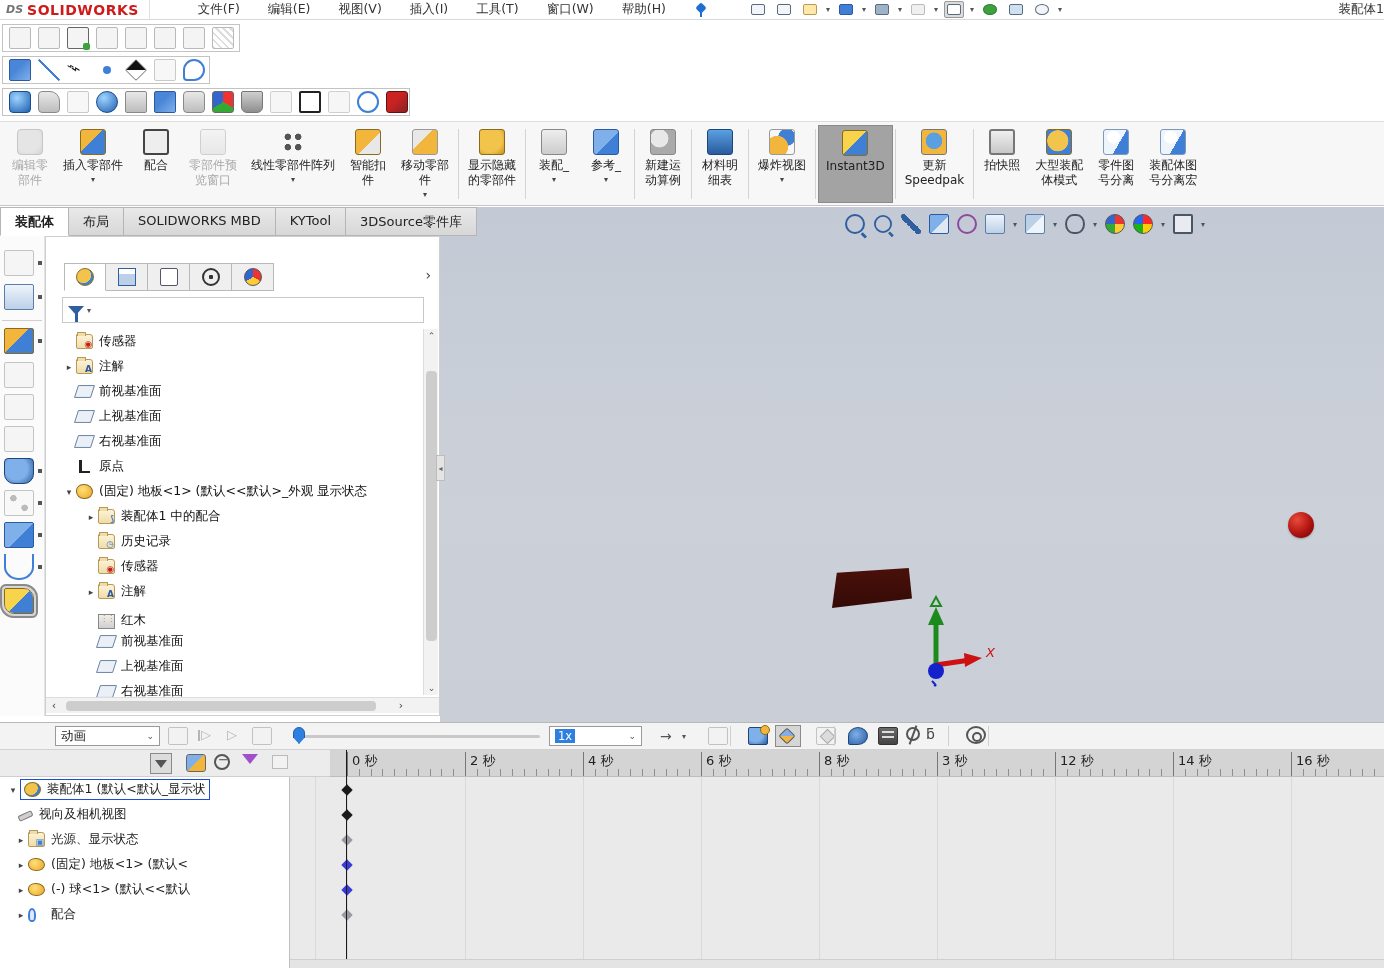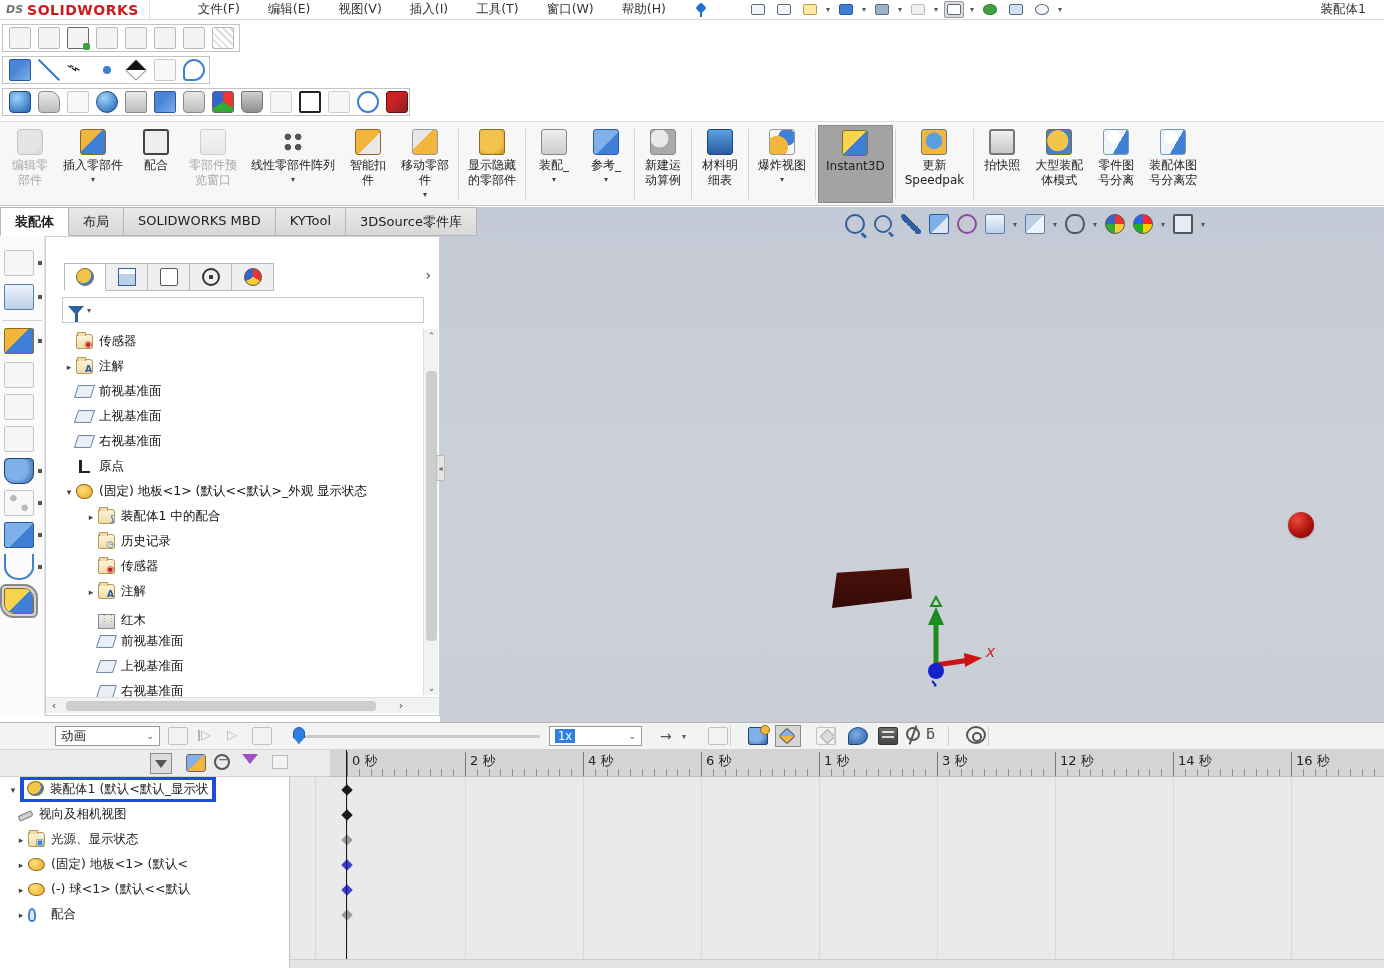--- a/index.html
+++ b/index.html
@@ -16,21 +16,21 @@
   .pin { width:14px; height:14px; margin-left:14px; position:relative; }
   .pin::before { content:""; position:absolute; left:3px; top:1px; width:8px; height:8px; background:#1f6fd0; border-radius:2px; transform:rotate(45deg); }
   .pin::after { content:""; position:absolute; left:6px; top:8px; width:2px; height:6px; background:#1f6fd0; }
   .qat { display:flex; align-items:center; gap:6px; margin-left:40px; }
   .qicon { width:20px; height:17px; border:1px solid transparent; border-radius:2px; position:relative; }
   .qicon.pressed { background:#dcdcdc; border-color:#9a9a9a; }
   .q-shape { position:absolute; inset:2px; border:1.5px solid #5a6b7d; border-radius:2px; background:#f2f6fa; }
   .q-shape.blue { background:#3f7fd6; border-color:#2a5b9e; }
   .q-shape.green { background:#3da23d; border-color:#2c7a2c; border-radius:50%; }
   .qdrop { font-size:8px; color:#555; }
-  .doc-title { margin-left:auto; margin-right:18px; font-size:12.5px; color:#333; }
+  .doc-title { margin-left:auto; font-size:12.5px; color:#333; }
 
   
   .tbar { position:absolute; background:#fff; border:1px solid #c3c3c3; display:flex; align-items:center; gap:7px; padding:2px 6px; }
   .tico { width:22px; height:22px; border-radius:2px; position:relative; flex:0 0 auto; }
   .g1 { border:1.5px solid #b9b9b9; background:#f4f4f4; }
   .dotgreen::after { content:""; position:absolute; right:-2px; bottom:-2px; width:7px; height:7px; background:#3da23d; border-radius:2px; }
   .bluebook { background:linear-gradient(135deg,#4a86d8 40%,#7fb0ea); border:1px solid #2a5b9e; }
   .slash { background:linear-gradient(45deg,transparent 46%,#3f7fd6 46%,#3f7fd6 54%,transparent 54%); }
   .axisic::before { content:"⌁"; position:absolute; left:4px; top:0; font-size:16px; color:#222; }
   .bluedot::before { content:""; position:absolute; left:7px; top:7px; width:8px; height:8px; border-radius:50%; background:#3f7fd6; }
@@ -191,21 +191,21 @@
   .f-zoom::after { content:"−"; position:absolute; left:2px; top:-4px; color:#555; font-size:13px; }
   .f-pfunnel { position:absolute; left:242px; top:4px; width:0; height:0; border-left:8px solid transparent; border-right:8px solid transparent; border-top:10px solid #a050c8; }
   .f-gray { position:absolute; left:272px; top:5px; width:16px; height:14px; border:1.5px solid #bbb; background:#f2f2f2; }
 
   .ruler { position:absolute; left:330px; top:27px; width:1054px; height:27px; background:#d4d4d4; border-bottom:1px solid #bdbdbd; overflow:hidden; }
   .ruler-ticks { position:absolute; left:17px; right:0; bottom:0; height:7px; background:repeating-linear-gradient(to right,#8f8f8f 0 1px,transparent 1px 11.8px); }
   .rlab { position:absolute; top:2px; font-size:13px; color:#222; border-left:1px solid #777; padding-left:4px; height:25px; }
 
   .mtree { position:absolute; left:0; top:54px; width:290px; height:192px; background:#fff; border-right:1px solid #c0c0c0; }
   .mrow { height:25px; display:flex; align-items:center; font-size:12.5px; white-space:nowrap; overflow:hidden; padding-left:6px; }
-  .mrow .sel { border:4px solid #1d4ed8; padding:1px 3px; display:flex; align-items:flex-start; }
+  .mrow .sel { border:1px solid #1d4ed8; padding:1px 3px; display:flex; align-items:center; }
   .mi-asm { width:17px; height:15px; background:radial-gradient(circle at 40% 40%,#f2c44c 55%,#3f7fd6 58%); border-radius:50%; border:1px solid #8a6b1e; margin-right:6px; flex:0 0 auto; }
   .mi-cam { width:17px; height:15px; position:relative; margin-right:6px; flex:0 0 auto; }
   .mi-cam::before { content:""; position:absolute; left:2px; top:6px; width:13px; height:4px; background:#cfcfcf; border:1px solid #777; transform:rotate(-25deg); border-radius:2px; }
   .mi-part { width:17px; height:13px; background:radial-gradient(circle at 38% 35%,#ffe07a,#f2b63c 70%); border:1px solid #8a6b1e; border-radius:45% 55% 50% 50%; margin-right:6px; flex:0 0 auto; }
   .mi-mates { width:8px; height:14px; border:2px solid #3f7fd6; border-radius:50% 50% 40% 40%; background:#dfeafc; margin-right:15px; flex:0 0 auto; }
 
   .timeline { position:absolute; left:290px; top:54px; width:1094px; height:192px; background:#eaeaea; background-image:repeating-linear-gradient(to right,#d9d9d9 0 1px,transparent 1px 118px); background-position:57px 0; }
   .tmarker { position:absolute; left:346px; top:27px; width:1px; height:212px; background:#1a1a1a; }
   .key { position:absolute; left:340px; width:14px; height:16px; font-size:15px; line-height:16px; text-align:center; }
   .key-black { color:#1a1a1a; }
@@ -642,21 +642,21 @@
       <span class="f-pfunnel"></span>
       <span class="f-gray"></span>
     </div>
 
     <div class="ruler">
       <div class="ruler-ticks"></div>
       <span class="rlab" style="left:17px;">0 秒</span>
       <span class="rlab" style="left:135px;">2 秒</span>
       <span class="rlab" style="left:253px;">4 秒</span>
       <span class="rlab" style="left:371px;">6 秒</span>
-      <span class="rlab" style="left:489px;">1 秒</span>
+      <span class="rlab" style="left:489px;">8 秒</span>
       <span class="rlab" style="left:607px;">3 秒</span>
       <span class="rlab" style="left:725px;">12 秒</span>
       <span class="rlab" style="left:843px;">14 秒</span>
       <span class="rlab" style="left:961px;">16 秒</span>
     </div>
 
     <div class="mtree">
       <div class="mrow">
           <span class="tarrow">▾</span>
           <span class="sel">

